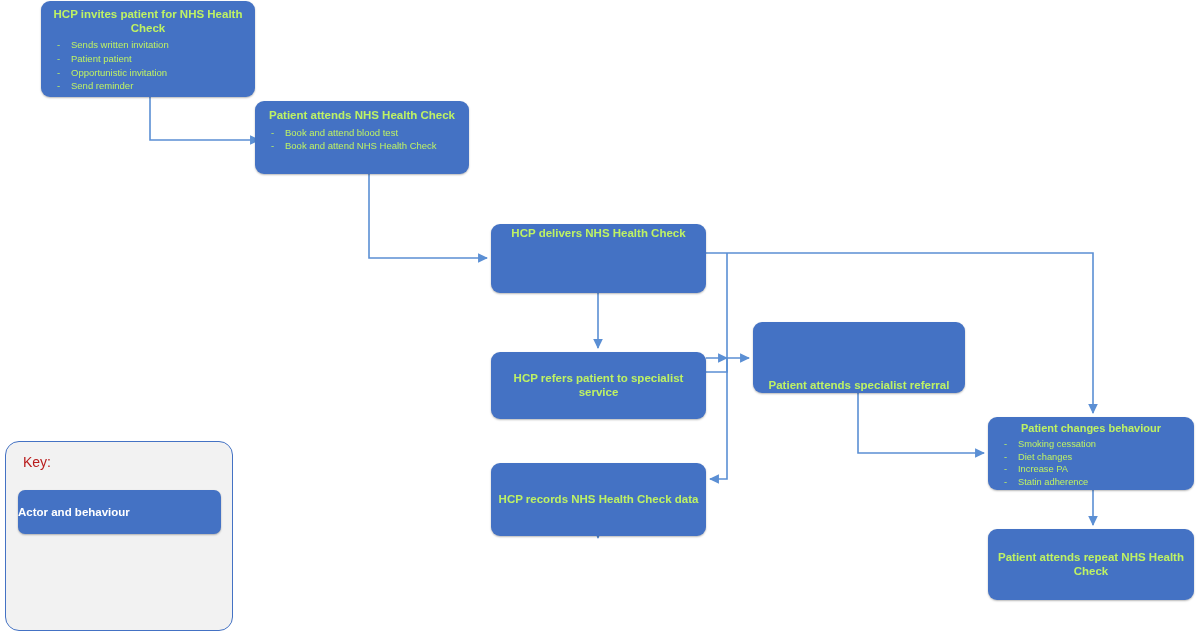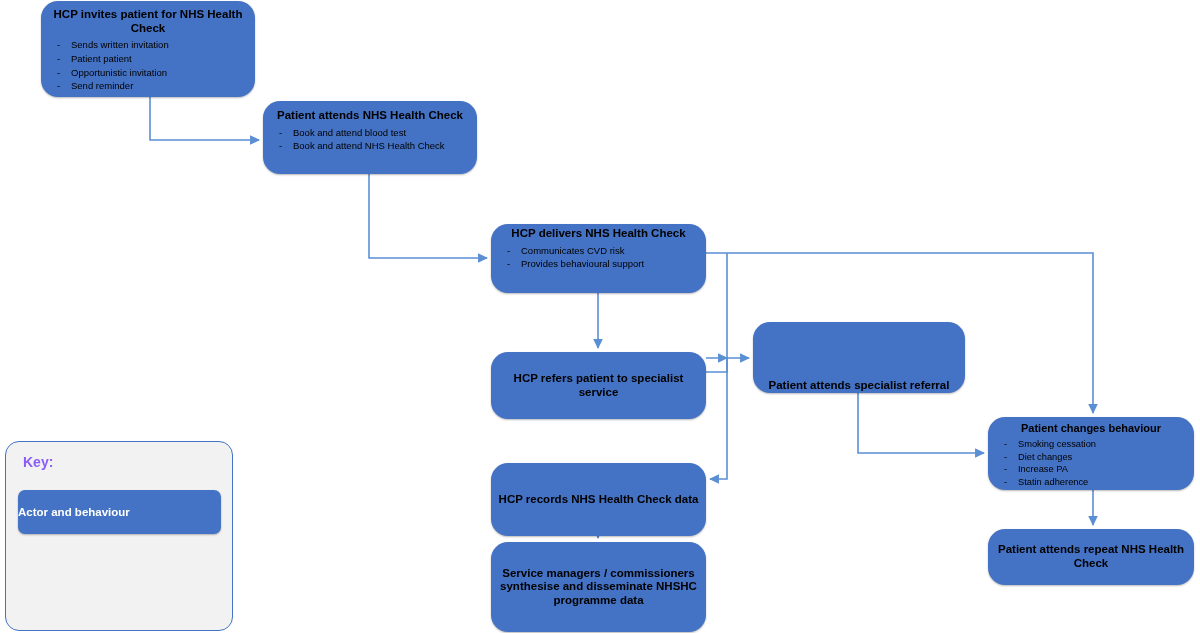--- a/index.html
+++ b/index.html
@@ -9,23 +9,23 @@
     font-family:"Liberation Sans", sans-serif;
     overflow:hidden;
   }
   #canvas{position:relative;width:1200px;height:633px;}
 
   svg#connectors{position:absolute;left:0;top:0;width:1200px;height:633px;pointer-events:none;}
 
   .node{
     position:absolute;
     background:#4472C4;
-    border-radius:17px;
+    border-radius:9px;
     box-shadow:0 1px 2px rgba(0,0,0,0.28);
-    color:#000000;
+    color:#bef264;
     box-sizing:border-box;
     overflow:hidden;
   }
   .node .title{
     font-weight:bold;
     text-align:center;
     line-height:1.18;
     font-size:11.5px;
     padding:0 6px;
   }
@@ -43,43 +43,43 @@
   }
   .node li::before{
     content:"-";
     position:absolute;
     left:8px;
     top:0;
   }
 
   
   #n-invite   {left:41px; top:1px;   width:214px; height:96px;  padding-top:7px;}
-  #n-attend   {left:263px;top:101px; width:214px; height:73px;  padding-top:8px;}
+  #n-attend   {left:255px;top:101px; width:214px; height:73px;  padding-top:8px;}
   #n-deliver  {left:491px;top:224px; width:215px; height:69px;  padding-top:3px;}
   #n-refer    {left:491px;top:352px; width:215px; height:67px;  display:flex;align-items:center;justify-content:center;}
   #n-records  {left:491px;top:443px; width:215px; height:73px;  display:flex;align-items:center;justify-content:center;margin-top:20px;}
   #n-service  {left:491px;top:542px; width:215px; height:90px;  display:flex;align-items:center;justify-content:center;}
   #n-spec     {left:753px;top:322px; width:212px; height:71px;  display:flex;align-items:flex-end;justify-content:center;}
   #n-change   {left:988px;top:417px; width:206px; height:73px;  padding-top:5px;}
-  #n-repeat   {left:988px;top:529px; width:206px; height:56px;  display:flex;align-items:center;justify-content:center;}
+  #n-repeat   {left:988px;top:529px; width:206px; height:71px;  display:flex;align-items:center;justify-content:center;}
 
   #n-change .title{font-size:11px;}
   #n-change li{font-size:9.3px;line-height:1.36;}
 
   
   #key-panel{
     position:absolute;left:5px;top:441px;width:228px;height:190px;
     background:#f2f2f2;
     border:1.4px solid #4472C4;
     border-radius:14px;
     box-sizing:border-box;
   }
   #key-title{
     position:absolute;left:17px;top:12px;
-    font-size:14px;font-weight:bold;color:#8b5cf6;
+    font-size:14px;font-weight:normal;color:#b91c1c;
   }
   #key-swatch{
     position:absolute;left:12px;top:48px;width:203px;height:44px;
     background:#4472C4;border-radius:7px;
     box-shadow:0 1px 2px rgba(0,0,0,0.28);
     display:flex;align-items:center;justify-content:flex-start;
     color:#fff;font-size:11.5px;font-weight:bold;
   }
 </style>
 </head>
@@ -130,37 +130,30 @@
   <div class="node" id="n-attend">
     <div class="title">Patient attends NHS Health Check</div>
     <ul>
       <li>Book and attend blood test</li>
       <li>Book and attend NHS Health Check</li>
     </ul>
   </div>
 
   <div class="node" id="n-deliver">
     <div class="title">HCP delivers NHS Health Check</div>
-    <ul>
-      <li>Communicates CVD risk</li>
-      <li>Provides behavioural support</li>
-    </ul>
   </div>
 
   <div class="node" id="n-refer">
     <div class="title">HCP refers patient to specialist service</div>
   </div>
 
   <div class="node" id="n-records">
     <div class="title">HCP records NHS Health Check data</div>
   </div>
 
-  <div class="node" id="n-service">
-    <div class="title">Service managers / commissioners synthesise and disseminate NHSHC programme data</div>
-  </div>
 
   <div class="node" id="n-spec">
     <div class="title">Patient attends specialist referral</div>
   </div>
 
   <div class="node" id="n-change">
     <div class="title">Patient changes behaviour</div>
     <ul>
       <li>Smoking cessation</li>
       <li>Diet changes</li>

